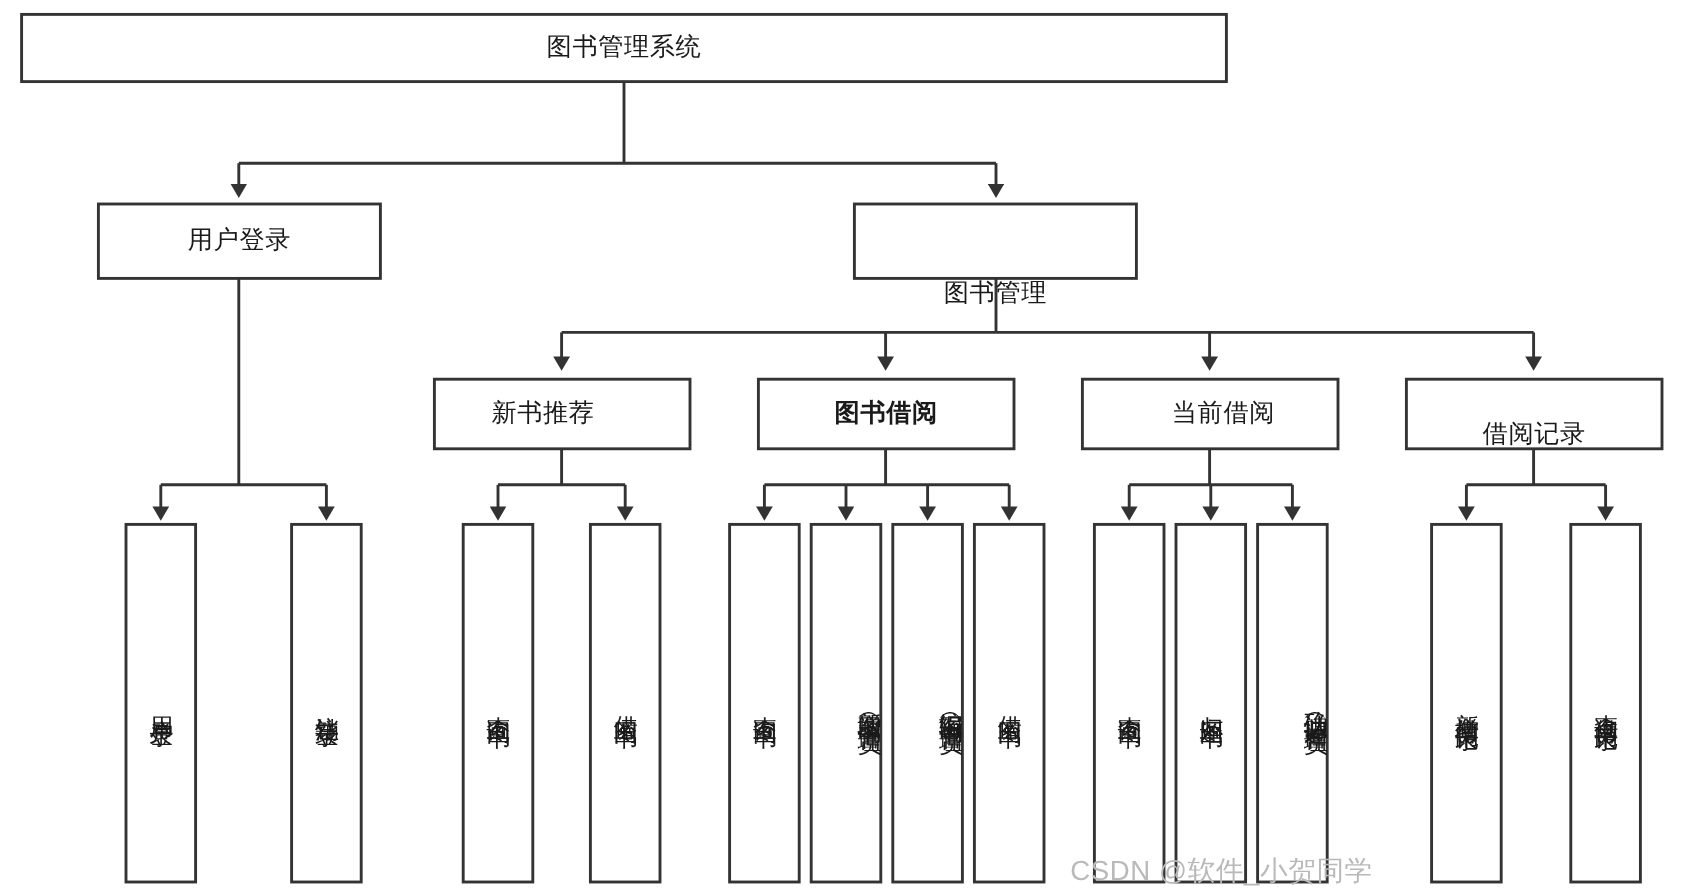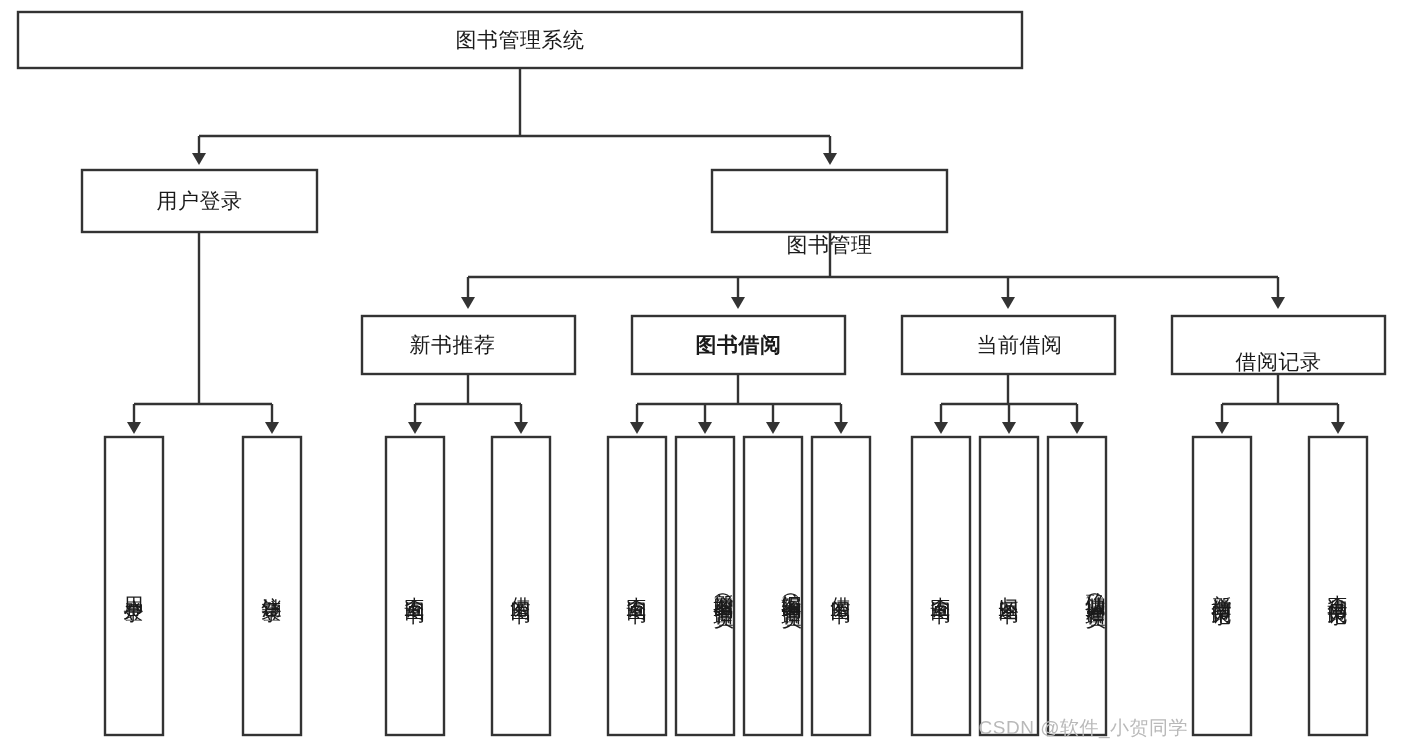--- a/index.html
+++ b/index.html
@@ -11,21 +11,20 @@
     width: 1405px;
     height: 747px;
     font-family: "Liberation Sans", sans-serif;
     overflow: hidden;
   }
   #diagram-root {
     position: relative;
     width: 1156px;
     height: 747px;
     background: #ffffff;
-    padding-left: 44px;
   }
   svg#flow {
     position: absolute;
     top: 0;
     left: 0;
     width: 1405px;
     height: 747px;
   }
   .node-box {
     fill: #ffffff;
@@ -59,21 +58,21 @@
     text-orientation: upright;
     font-size: 20px;
     letter-spacing: 2.5px;
     line-height: 1;
   }
   .watermark {
     position: absolute;
     right: 12px;
     bottom: 6px;
     color: #b9b9b9;
-    font-size: 19px;
+    font-size: 23px;
     font-family: "Liberation Sans", sans-serif;
     letter-spacing: 0.5px;
     white-space: nowrap;
   }
 </style>
 </head>
 <body>
 
 <div id="diagram-root">
 

